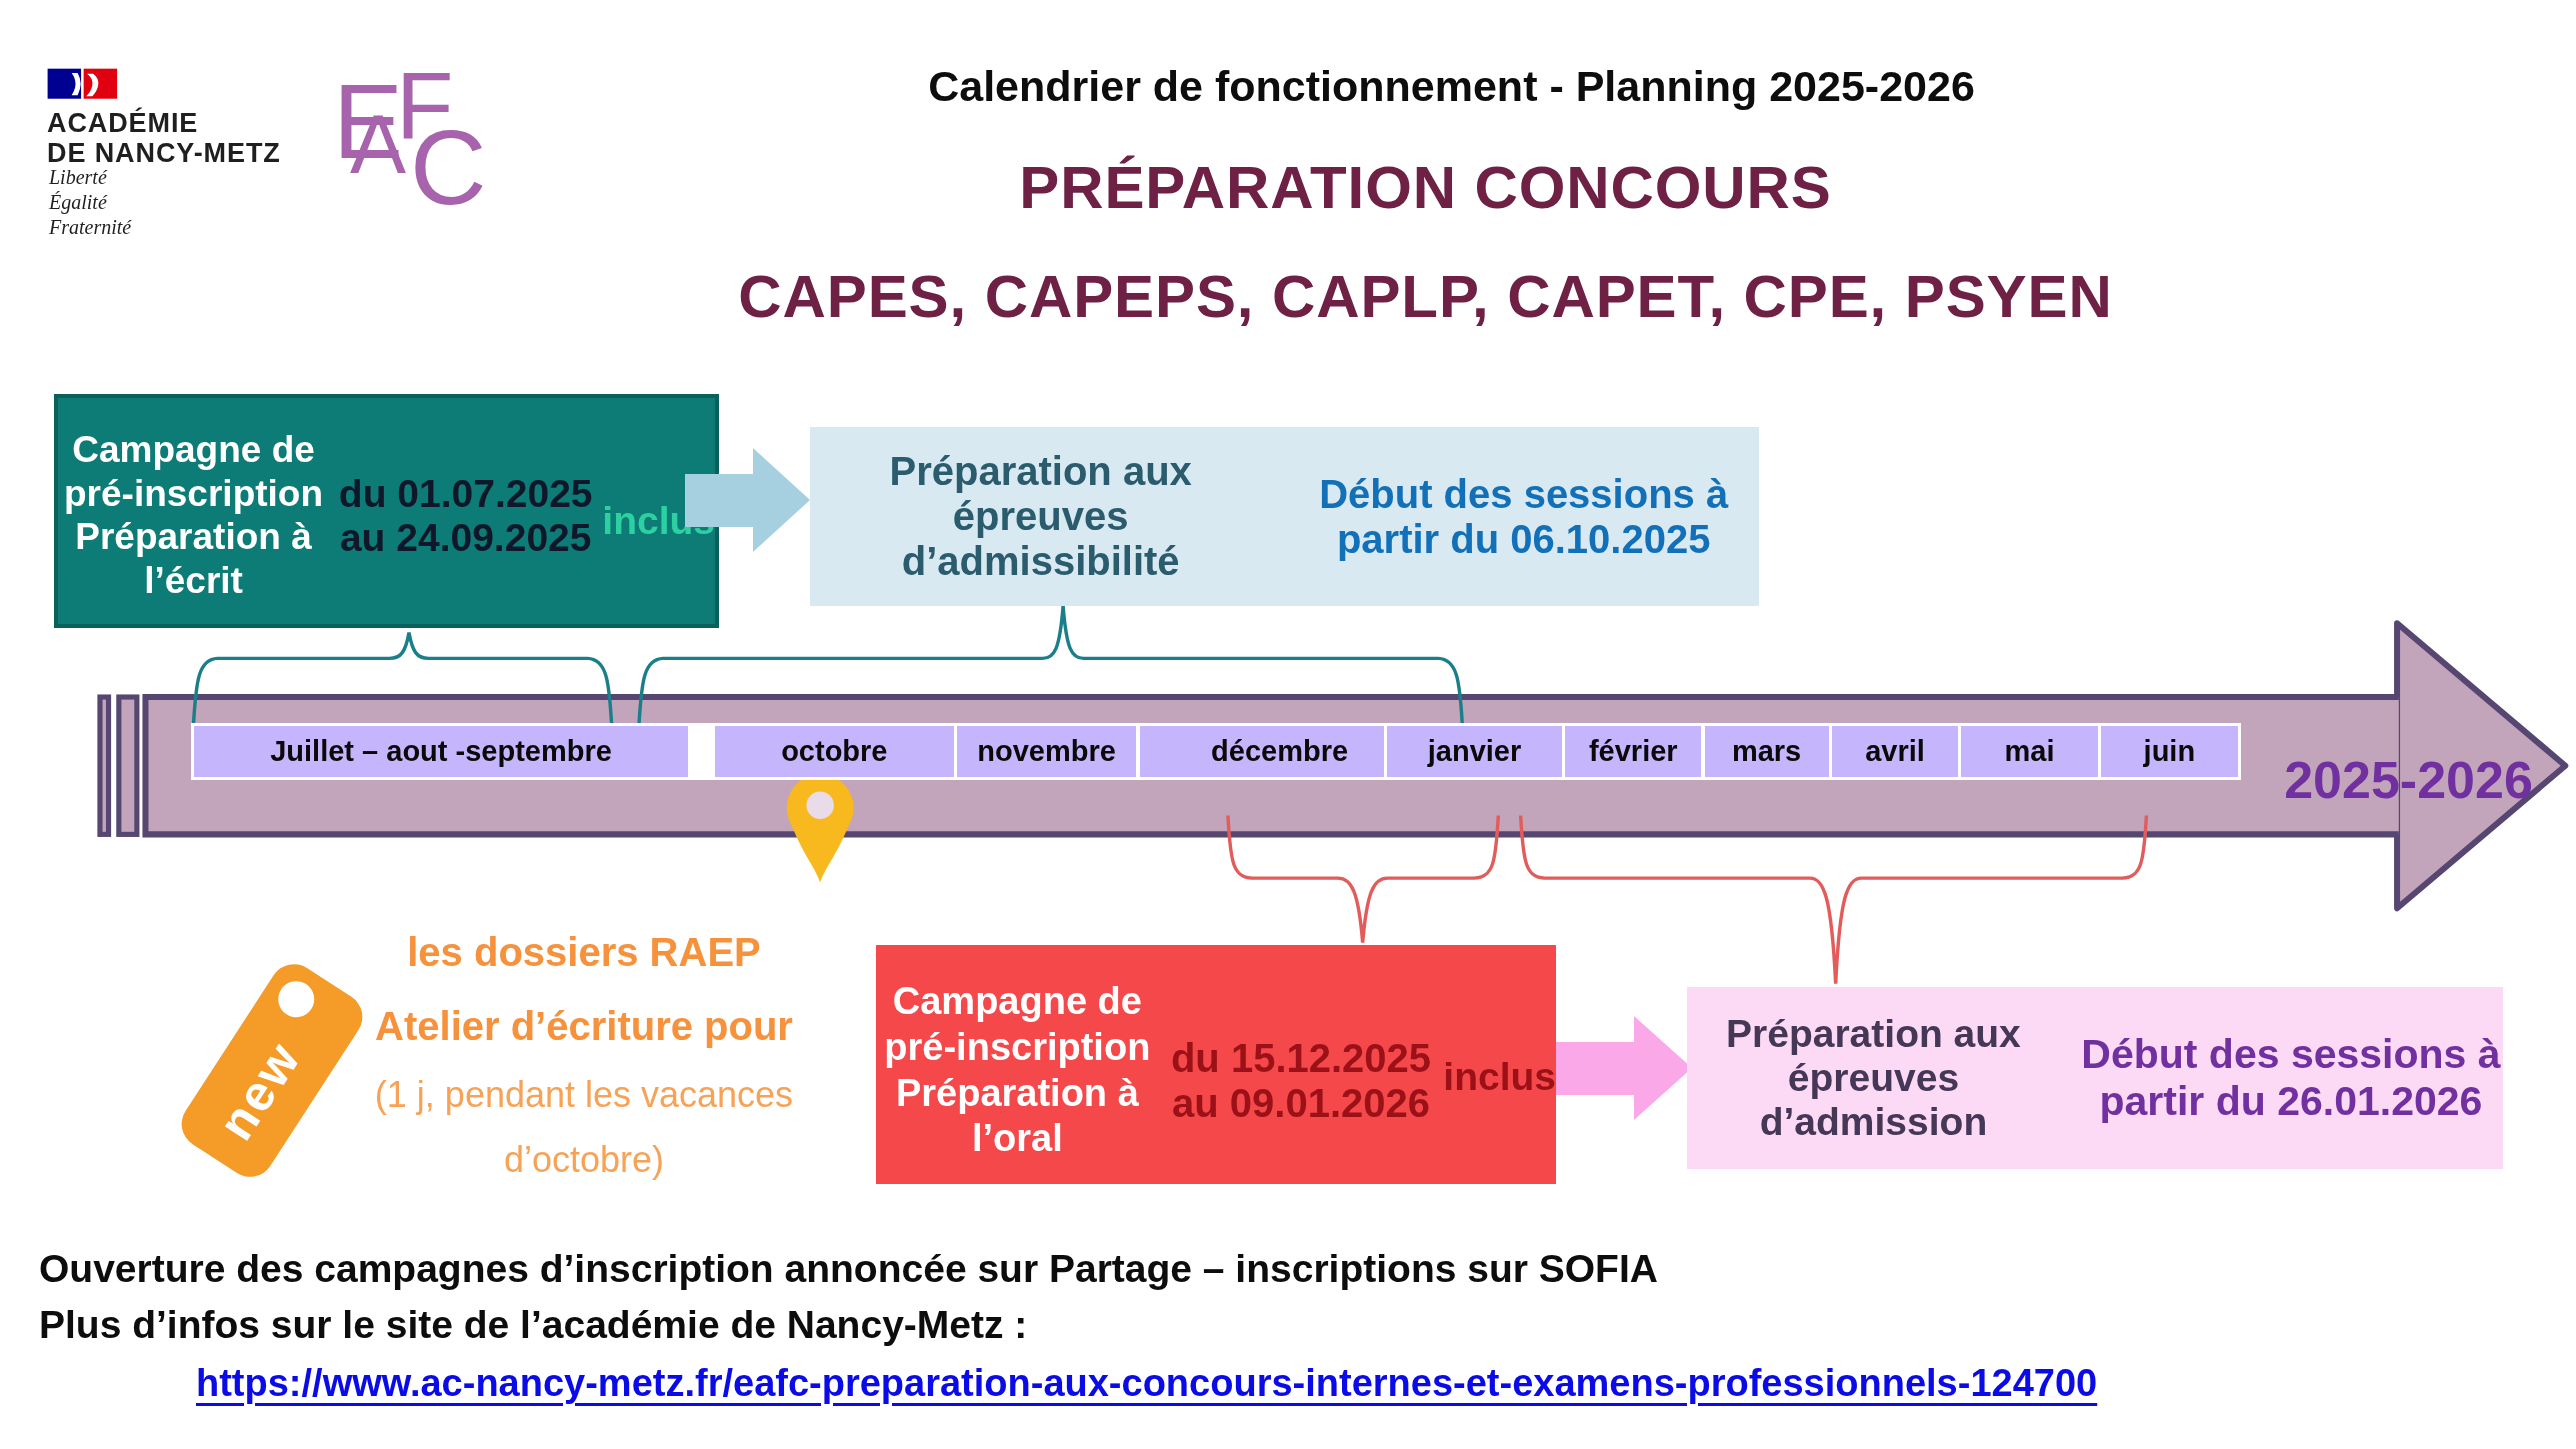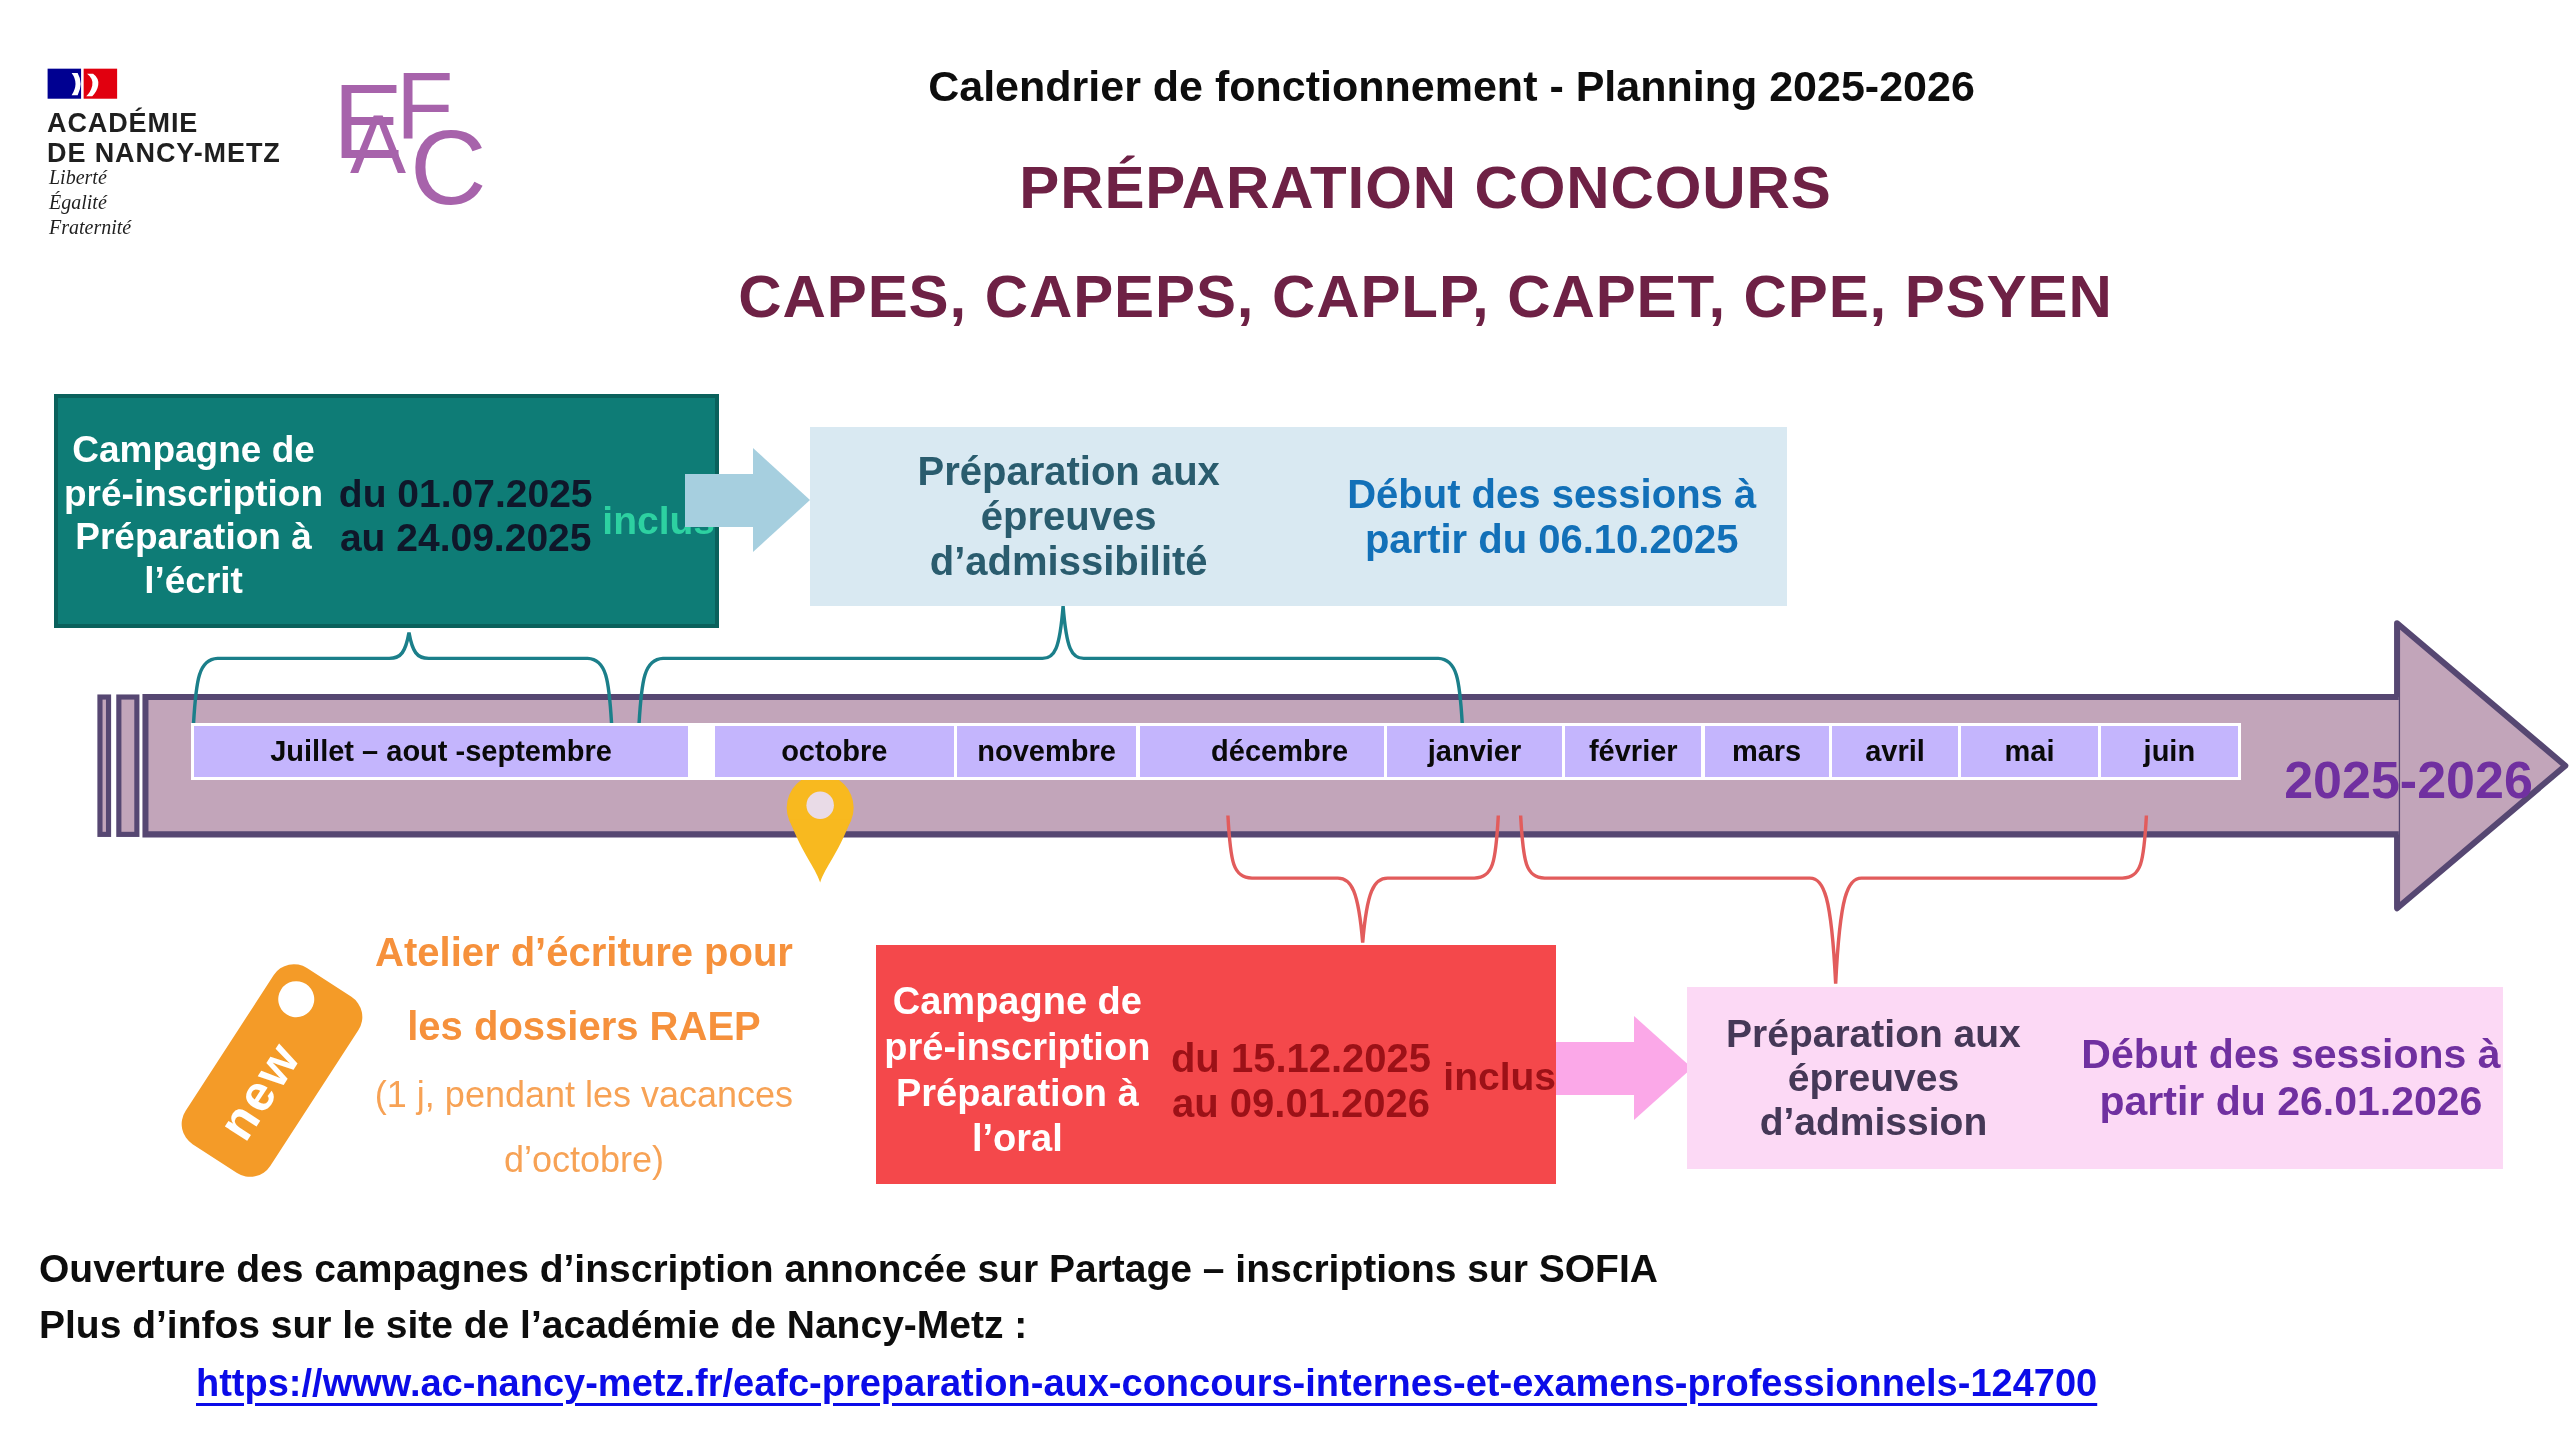--- a/index.html
+++ b/index.html
@@ -16,21 +16,21 @@
   .title2{left:481px;top:153px;width:1889px;text-align:center;font-size:60px;font-weight:bold;color:#6e2145;letter-spacing:0.9px;}
   .title3{left:481px;top:262px;width:1889px;text-align:center;font-size:60px;font-weight:bold;color:#6e2145;letter-spacing:0.9px;}
 
   
   .box{display:flex;flex-direction:row;align-items:center;text-align:center;}
   .box-ecrit{left:54px;top:394px;width:665px;height:234px;background:#0e7c76;border:4.3px solid #0a615c;box-sizing:border-box;padding-top:8.6px;}
   .box-ecrit .bt{color:#ffffff;font-size:37px;font-weight:bold;line-height:1.18;}
   .box-ecrit .bd{color:#0f172a;font-size:39px;font-weight:bold;margin-top:1px;}
   .box-ecrit .bi{color:#2dd1a1;font-size:39px;font-weight:bold;margin-top:12px;}
 
-  .box-admissibilite{left:810px;top:427px;width:949px;height:179px;background:#d9e9f2;justify-content:center;gap:17px;padding-left:28px;}
+  .box-admissibilite{left:810px;top:427px;width:949px;height:179px;background:#d9e9f2;justify-content:center;gap:17px;}
   .box-admissibilite .l1{color:#2a5c6e;font-size:40px;font-weight:bold;}
   .box-admissibilite .l2{color:#1270b8;font-size:40px;font-weight:bold;}
 
   .box-oral{left:876px;top:945px;width:680px;height:239px;background:#f4484b;padding-top:12px;box-sizing:border-box;}
   .box-oral .bt{color:#ffffff;font-size:38px;font-weight:bold;line-height:1.2;}
   .box-oral .bd{color:#9c1117;font-size:40px;font-weight:bold;margin-top:20.6px;}
   .box-oral .bi{color:#9c1117;font-size:39px;font-weight:bold;margin-top:13.7px;}
 
   .box-admission{left:1687px;top:987px;width:816px;height:182px;background:#fcd9f5;justify-content:center;gap:19px;}
   .box-admission .l1{color:#453857;font-size:39px;font-weight:bold;}
@@ -153,22 +153,22 @@
       <div class="month-cell" style="flex: 166 0 0px;">mai</div>
       <div class="month-cell" style="flex: 166 0 0px;">juin</div>
     </div>
   <div class="abs year-label">2025-2026</div>
 
   <div class="abs new-tag">
     <span class="txt">new</span>
     <span class="hole"></span>
   </div>
   <div class="abs raep">
+    <div class="h">les dossiers RAEP</div>
     <div class="h">Atelier d’écriture pour</div>
-    <div class="h">les dossiers RAEP</div>
     <div class="s">(1 j, pendant les vacances</div>
     <div class="s">d’octobre)</div>
   </div>
 
   <div class="abs box box-oral">
     <div class="bt">
       <div>Campagne de pré-inscription</div>
       <div>Préparation à l’oral</div>
     </div>
     <div class="bd">du 15.12.2025 au 09.01.2026</div>

